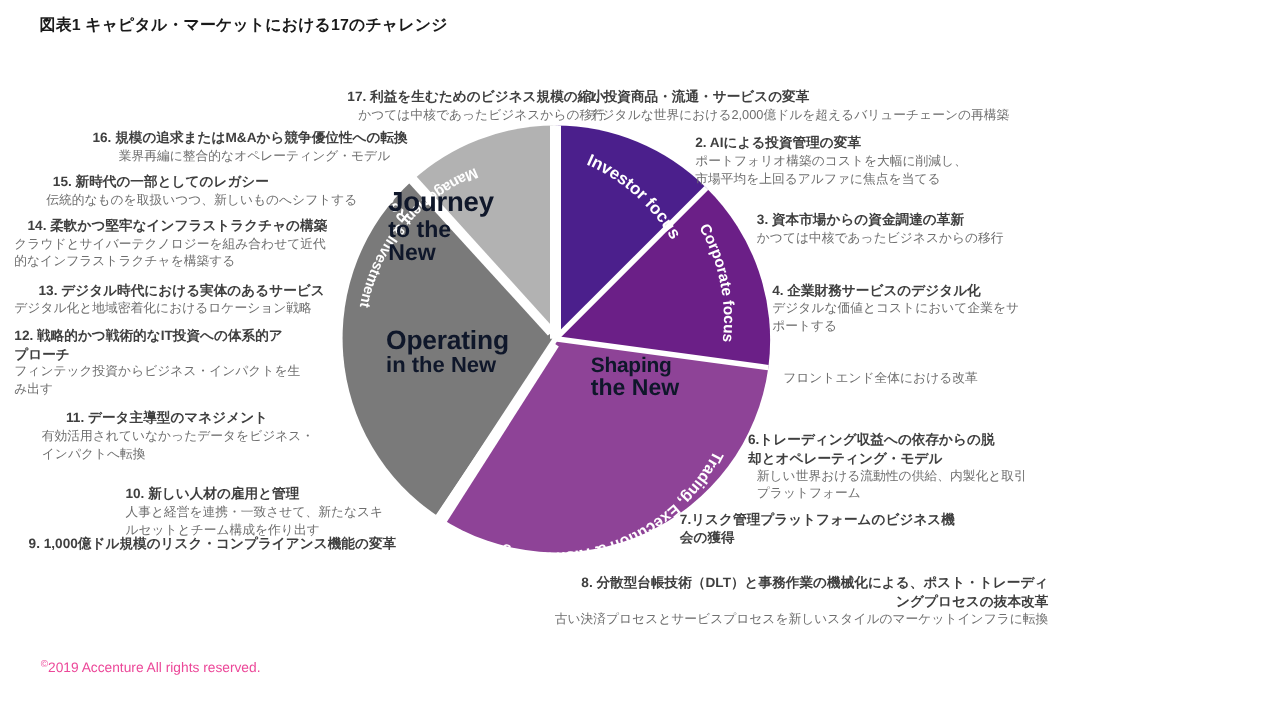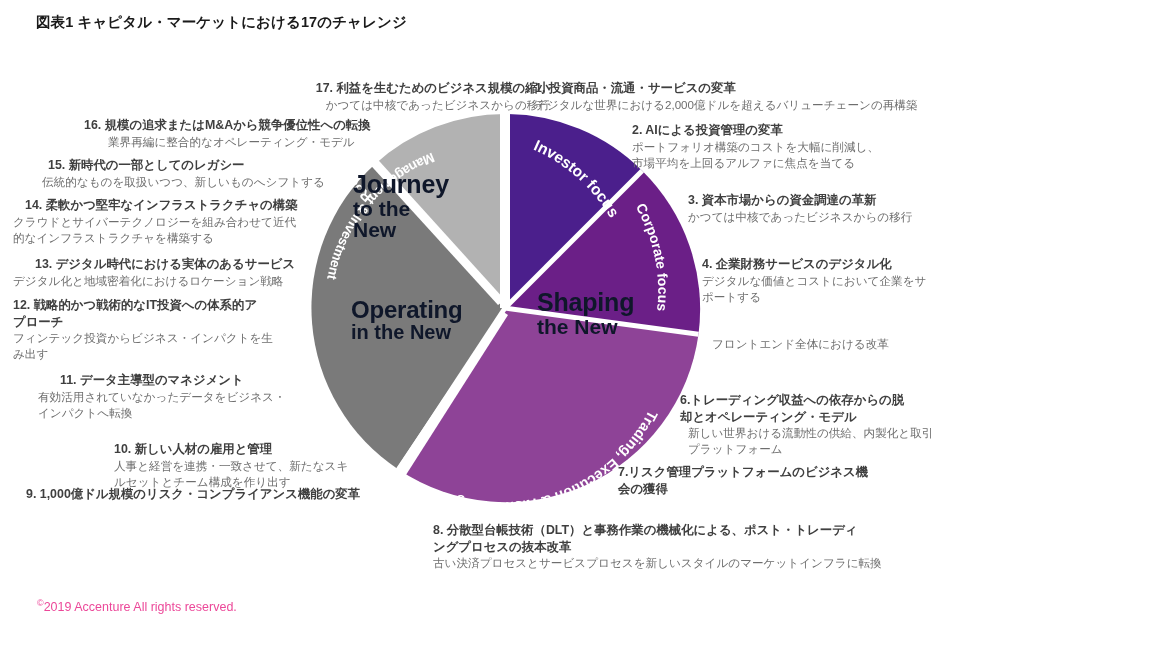--- a/index.html
+++ b/index.html
@@ -55,21 +55,21 @@
     color: #0f172a;
     line-height: 1.02;
   }
   .seg-title .big  { font-size: 25px; font-weight: bold; display:block; letter-spacing: -0.2px;}
   .seg-title .sub  { font-size: 21px; font-weight: bold; display:block; }
   .seg-title.journey { left: 353px; top: 172px; text-align: left; }
   .seg-title.shaping { left: 537px; top: 290px; text-align: left; }
   .seg-title.operating { left: 351px; top: 298px; text-align: left; }
   .seg-title.operating .big { font-size: 24px; }
   .seg-title.operating .sub { font-size: 20px; }
-  .seg-title.shaping .big { font-size: 25px; }
+  .seg-title.shaping .big { font-size: 19px; margin-top: 33px; }
   .seg-title.shaping .sub { font-size: 21px; }
 
   .arc-text { font-family: "Liberation Sans", sans-serif; font-weight: bold; fill: #ffffff; }
 </style>
 </head>
 <body>
 
 <div id="root">
 
   <div class="title">図表1 キャピタル・マーケットにおける17のチャレンジ</div>
@@ -182,21 +182,21 @@
 却とオペレーティング・モデル</div>
     <div class="sb" style="padding-left:8px;">新しい世界おける流動性の供給、内製化と取引</div>
     <div class="sb" style="padding-left:8px;">プラットフォーム</div>
   </div>
 
   <div class="callout right" style="left:618px; top:464px; width:340px;">
     <div class="hd" style="white-space:pre-line;">7.リスク管理プラットフォームのビジネス機
 会の獲得</div>
   </div>
 
-  <div class="callout right" style="left:433px; top:522px; width:520px;">
+  <div class="callout right" style="left:433px; top:522px; width:520px;text-align:right;">
     <div class="hd" style="white-space:pre-line;">8. 分散型台帳技術（DLT）と事務作業の機械化による、ポスト・トレーディ
 ングプロセスの抜本改革</div>
     <div class="sb">古い決済プロセスとサービスプロセスを新しいスタイルのマーケットインフラに転換</div>
   </div>
 
   <div class="callout left" style="left:26px; top:486px; width:410px;">
     <div class="hd">9. 1,000億ドル規模のリスク・コンプライアンス機能の変革</div>
   </div>
 
   <div class="callout left" style="left:102px; top:441px; width:310px;">

